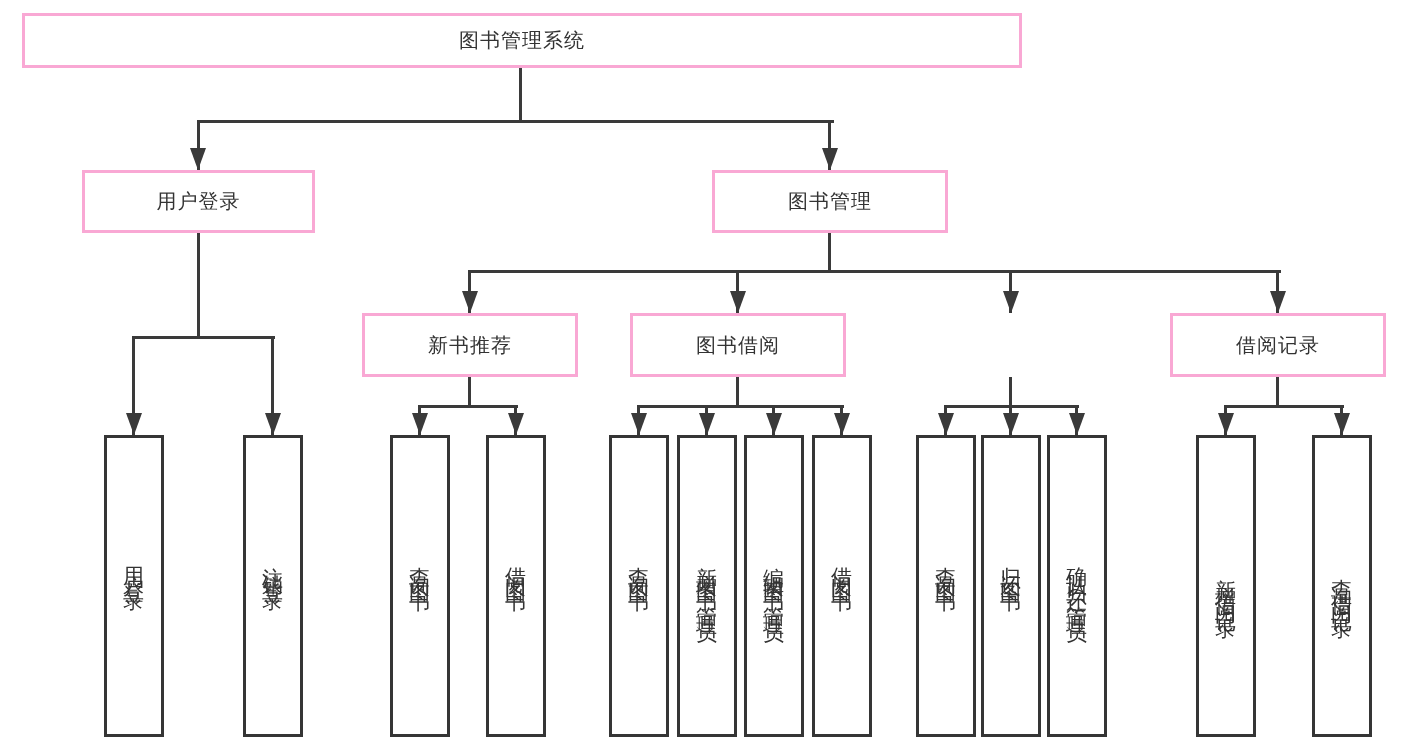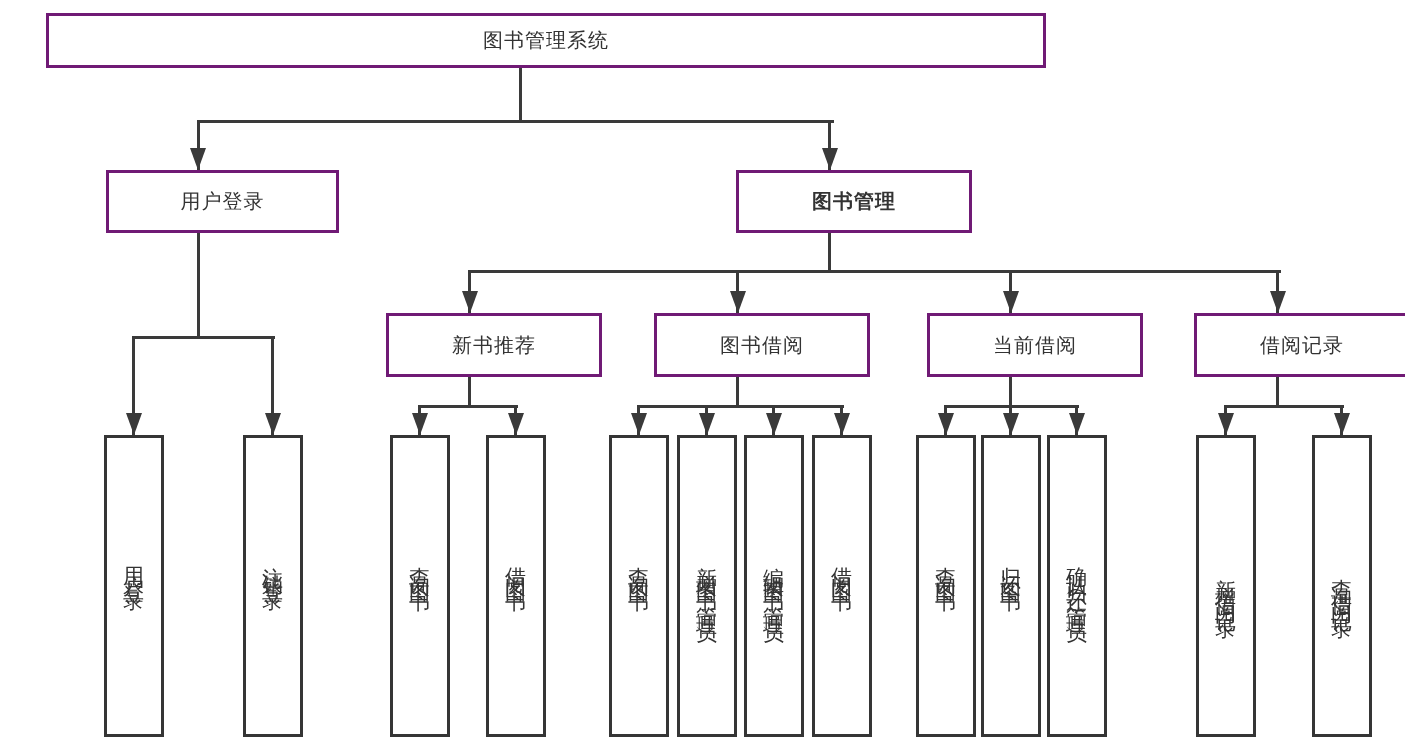--- a/index.html
+++ b/index.html
@@ -2,44 +2,44 @@
 <html><head>
 <meta charset="utf-8">
 <style>
   html,body{margin:0;padding:0;background:#fff;}
   #canvas{
     position:relative;width:1405px;height:747px;background:#fff;overflow:hidden;
     font-family:"Liberation Sans","DejaVu Sans",sans-serif;color:#333;
   }
   *{box-sizing:border-box;}
   .node{
-    position:absolute;border:3px solid #701a75;background:#fff;
+    position:absolute;border:3px solid #f9a8d4;background:#fff;
     display:flex;align-items:center;justify-content:center;
-    font-size:20px;color:#333;letter-spacing:1px;margin-left:24px;
+    font-size:20px;color:#333;letter-spacing:1px;
   }
   .leaf{
     position:absolute;border:3px solid #353535;background:#fff;
     display:flex;align-items:center;justify-content:center;
     font-size:21px;color:#333;
     width:60px;top:435px;height:302px;
   }
   .leaf span{
     writing-mode:vertical-rl;text-orientation:mixed;letter-spacing:8px;line-height:1;
   }
   .leaf.short{padding-bottom:40px;}
   .line{position:absolute;background:#3a3a3a;}
   .arrow{
     position:absolute;width:0;height:0;
     border-left:8px solid transparent;border-right:8px solid transparent;
     border-top:22px solid #3a3a3a;
   }
   
   #root-box{left:22px;top:13px;width:1000px;height:55px;}
   #user-login-box{left:82px;top:170px;width:233px;height:63px;}
-  #book-mgmt-box{left:712px;top:170px;width:236px;height:63px;font-weight:bold;}
+  #book-mgmt-box{left:712px;top:170px;width:236px;height:63px;}
   
   .l3{top:313px;height:64px;width:216px;}
   #new-books-box{left:362px;}
   #borrow-box{left:630px;}
   #current-box{left:903px;}
   #records-box{left:1170px;}
   
   #leaf-ul-login{left:104px;} #leaf-ul-logout{left:243px;}
   #leaf-nb-query{left:390px;} #leaf-nb-borrow{left:486px;}
   #leaf-b-query{left:609px;} #leaf-b-add{left:677px;}
@@ -90,23 +90,20 @@
   <div class="line" style="left:1009px;top:270px;width:3px;height:43px;"></div>
   <div class="arrow" style="left:1003px;top:291px;"></div>
   <div class="line" style="left:1276px;top:270px;width:3px;height:43px;"></div>
   <div class="arrow" style="left:1270px;top:291px;"></div>
 
   <div class="node l3" id="new-books-box">
     <span>新书推荐</span>
   </div>
   <div class="node l3" id="borrow-box">
     <span>图书借阅</span>
-  </div>
-  <div class="node l3" id="current-box">
-    <span>当前借阅</span>
   </div>
   <div class="node l3" id="records-box">
     <span>借阅记录</span>
   </div>
 
   <div class="line" style="left:468px;top:377px;width:3px;height:31px;"></div>
   <div class="line" style="left:418px;top:405px;width:100px;height:3px;"></div>
   <div class="line" style="left:418px;top:405px;width:3px;height:30px;"></div>
   <div class="arrow" style="left:412px;top:413px;"></div>
   <div class="line" style="left:514px;top:405px;width:3px;height:30px;"></div>

